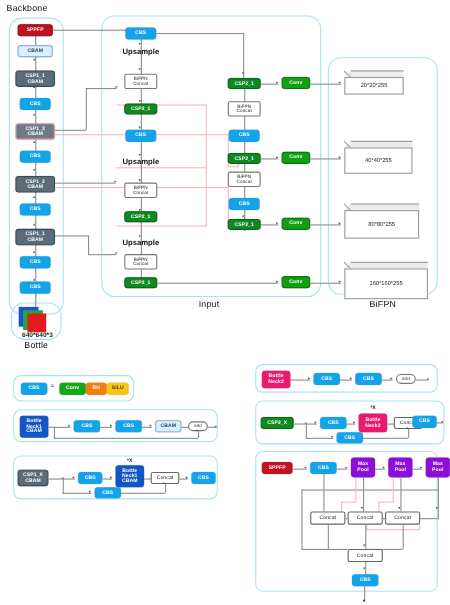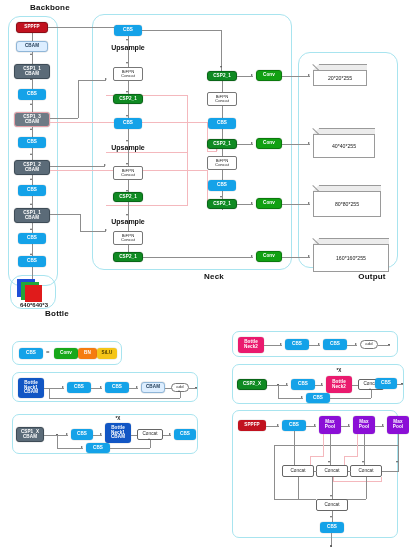--- a/index.html
+++ b/index.html
@@ -4,22 +4,22 @@
 <style>
   html,body{margin:0;padding:0;background:#ffffff;}
   body{width:409px;height:550px;position:relative;overflow:hidden;
        font-family:"Liberation Sans","DejaVu Sans",sans-serif;
        -webkit-font-smoothing:antialiased;}
   #stage{position:absolute;left:0;top:0;width:409px;height:550px;}
   .abs{position:absolute;box-sizing:border-box;}
 
   
   .panel{border:1px solid #a8e4ef;border-radius:12px;background:transparent;}
-  .panel-title{font-size:8px;font-weight:bold;color:#111;letter-spacing:.2px;
-               text-align:center;white-space:nowrap;margin-left:24px;}
+  .panel-title{font-size:8px;font-weight:normal;color:#111;letter-spacing:.2px;
+               text-align:center;white-space:nowrap;}
 
   
   .node{display:flex;align-items:center;justify-content:center;text-align:center;
         border-radius:3px;color:#fff;font-weight:bold;line-height:1.05;
         font-size:4.6px;letter-spacing:.1px;white-space:pre-line;
         box-shadow:0 0 0 .4px rgba(0,0,0,.12);}
   .n-cbs{background:#14a2e8;}
   .n-cbam{background:#ddeeff;color:#1a3550;border:.6px solid #8fb6d8;}
   .n-csp1{background:#5b6b78;border:.7px solid #3e4c57;}
   .n-csp1-hl{background:#6e7a85;border:1px solid #e8a0a8;}
@@ -86,24 +86,24 @@
 
 <div id="stage">
 
   <div class="abs panel" style="left:8px;top:16px;width:50px;height:270px;"></div>
   <div class="abs panel-title" style="left:6px;top:3px;width:62px;text-align:left;">Backbone</div>
 
   <div class="abs panel" style="left:10px;top:275px;width:46px;height:34px;"></div>
   <div class="abs panel-title" style="left:10px;top:309px;width:46px;">Bottle</div>
 
   <div class="abs panel" style="left:92px;top:14px;width:200px;height:256px;"></div>
-  <div class="abs panel-title" style="left:150px;top:272px;width:80px;">Neck</div>
+  <div class="abs panel-title" style="left:150px;top:272px;width:80px;">Input</div>
 
   <div class="abs panel" style="left:298px;top:52px;width:100px;height:216px;"></div>
-  <div class="abs panel-title" style="left:310px;top:272px;width:76px;">Output</div>
+  <div class="abs panel-title" style="left:310px;top:272px;width:76px;">BiFPN</div>
 
   <div class="edge v abs" style="left:32px;top:32px;height:238px;"></div>
   <div class="edge v abs" style="left:32px;top:268px;height:14px;"></div>
 
   <div class="arrow ar-u abs" style="left:30.2px;top:30px;"></div>
   <div class="arrow ar-u abs" style="left:30.2px;top:53px;"></div>
   <div class="arrow ar-u abs" style="left:30.2px;top:78px;"></div>
   <div class="arrow ar-u abs" style="left:30.2px;top:103px;"></div>
   <div class="arrow ar-u abs" style="left:30.2px;top:128px;"></div>
   <div class="arrow ar-u abs" style="left:30.2px;top:153px;"></div>

